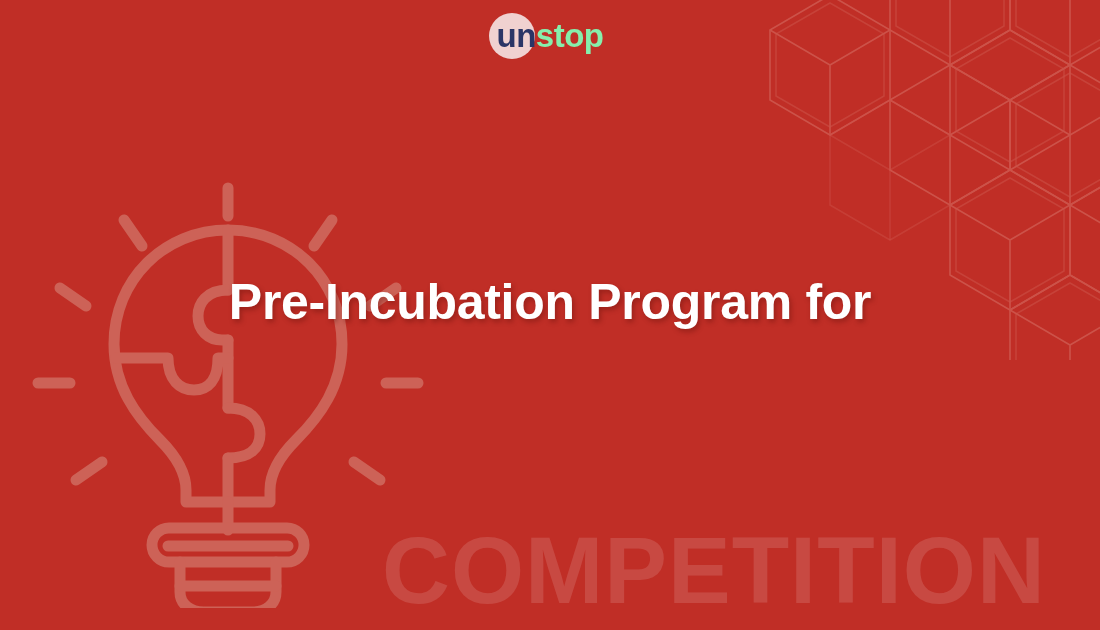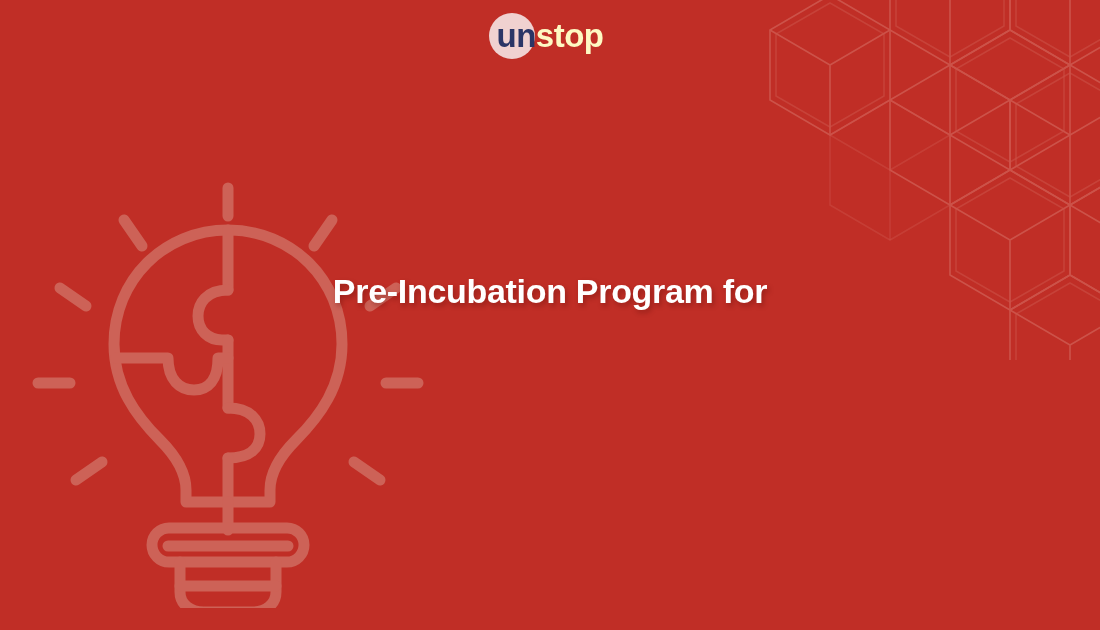--- a/index.html
+++ b/index.html
@@ -79,31 +79,31 @@
   }
   .logo-text {
     position: relative;
     z-index: 2;
     font-size: 33px;
     font-weight: 700;
     letter-spacing: -0.5px;
     line-height: 44px;
   }
   .logo-un { color: #2b3566; }
-  .logo-stop { color: #fef9c3; }
+  .logo-stop { color: #86efac; }
 
   
   .headline {
     position: absolute;
     left: 0;
     right: 0;
     top: 226px;
     text-align: center;
     color: #ffffff;
-    font-size: 34px;
+    font-size: 50px;
     font-weight: 700;
     line-height: 84px;
     letter-spacing: -0.3px;
     text-shadow: 2px 3px 5px rgba(90, 12, 8, 0.38);
     padding: 0 48px;
     box-sizing: border-box;
   }
   .headline-line { display: block; }
 </style>
 </head>
@@ -196,20 +196,21 @@
       <path d="M200 334 L200 362"></path>
 
       <rect x="124" y="360" width="152" height="34" rx="17"></rect>
       <path d="M140 378 L260 378"></path>
 
       <path d="M152 394 L152 424 C 152 436 162 444 176 444 L224 444 C 238 444 248 436 248 424 L248 394"></path>
       <path d="M152 418 L248 418"></path>
     </g>
   </svg>
 
+  <div class="watermark">COMPETITION</div>
 
   <div class="logo">
     <span class="logo-inner">
       <span class="logo-circle"></span>
       <span class="logo-text logo-un">un</span>
       <span class="logo-text logo-stop">stop</span>
     </span>
   </div>
 
   <h1 class="headline">

